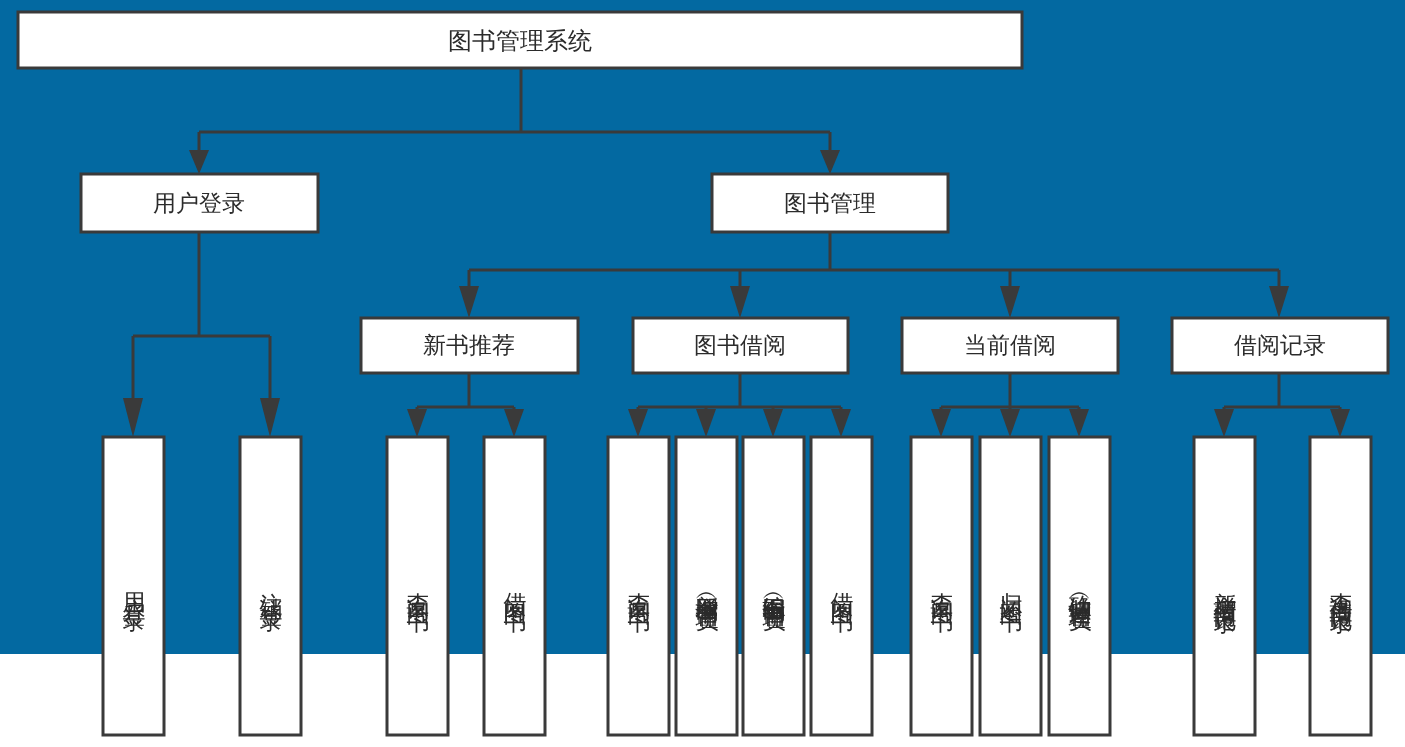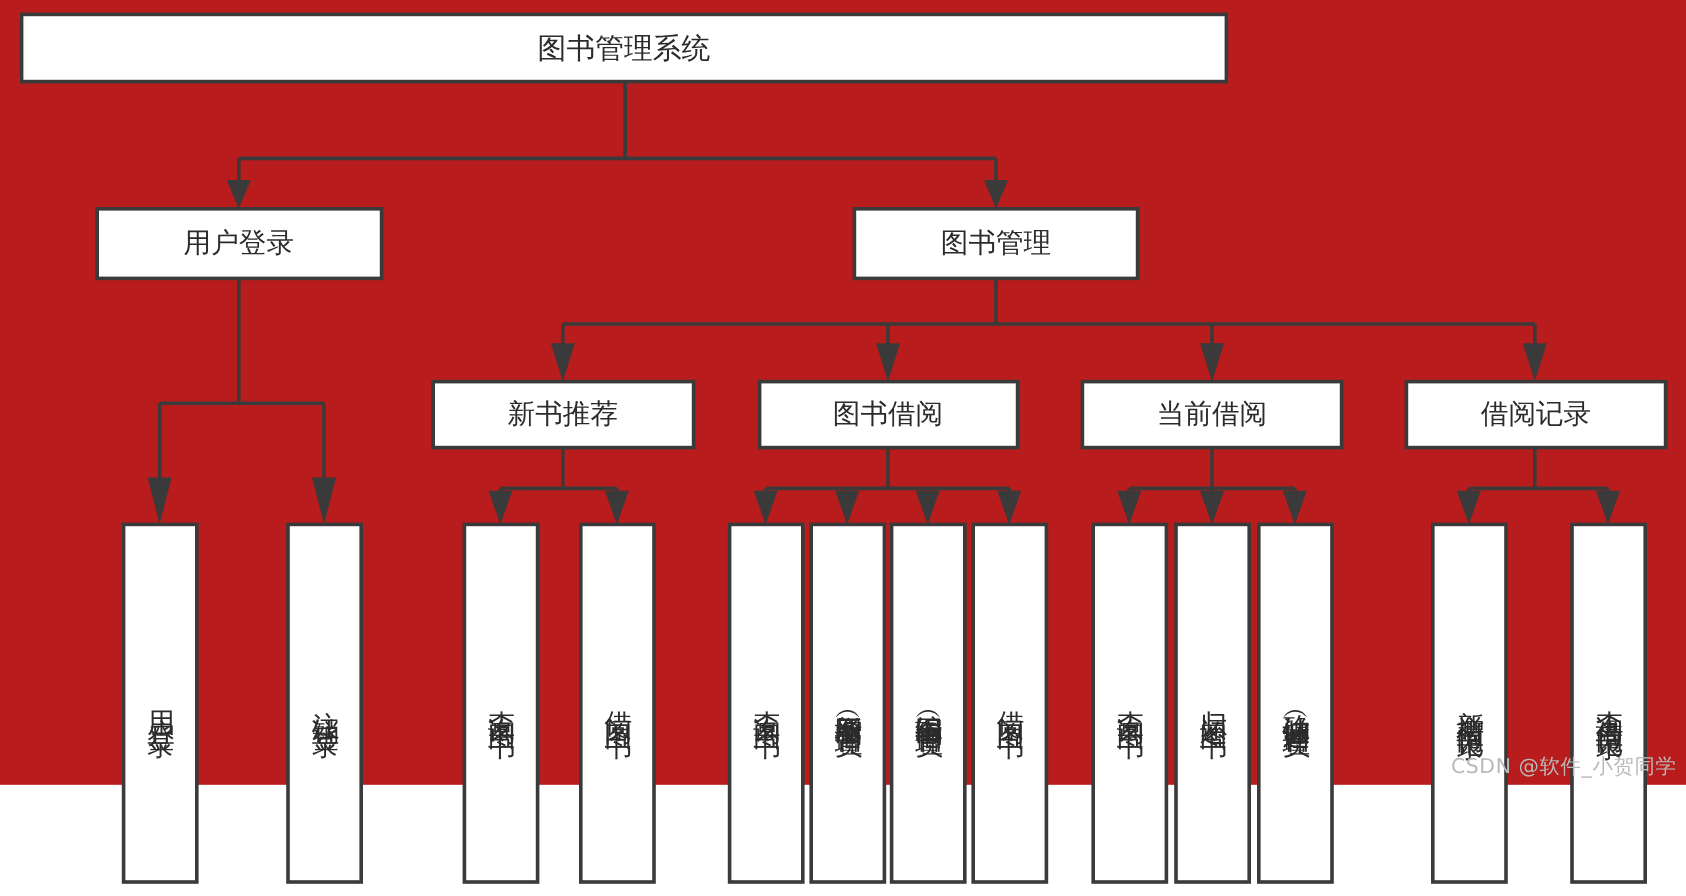--- a/index.html
+++ b/index.html
@@ -10,21 +10,21 @@
   body {
     width: 1405px;
     height: 747px;
     overflow: hidden;
     font-family: "DejaVu Sans", "Liberation Sans", sans-serif;
   }
   #diagram-root {
     position: relative;
     width: 1405px;
     height: 654px;
-    background: #b91c1c;
+    background: #0369a1;
   }
   svg.diagram-canvas {
     display: block;
     width: 1405px;
     height: 747px;
   }
   .node-box {
     fill: #ffffff;
     stroke: #3a3a3a;
     stroke-width: 3;
@@ -230,14 +230,13 @@
       <text class="node-label label-v" x="1224" y="586" style="writing-mode:vertical-rl; text-orientation:upright; letter-spacing:4px;">新增借阅记录</text>
     </g>
 
     <g>
       <rect class="node-box" x="1310" y="437" width="61" height="298"></rect>
       <text class="node-label label-v" x="1340" y="586" style="writing-mode:vertical-rl; text-orientation:upright; letter-spacing:4px;">查询借阅记录</text>
     </g>
 
   </svg>
 
-  <div class="watermark">CSDN @软件_小贺同学</div>
 </div>
 
 </body></html>

